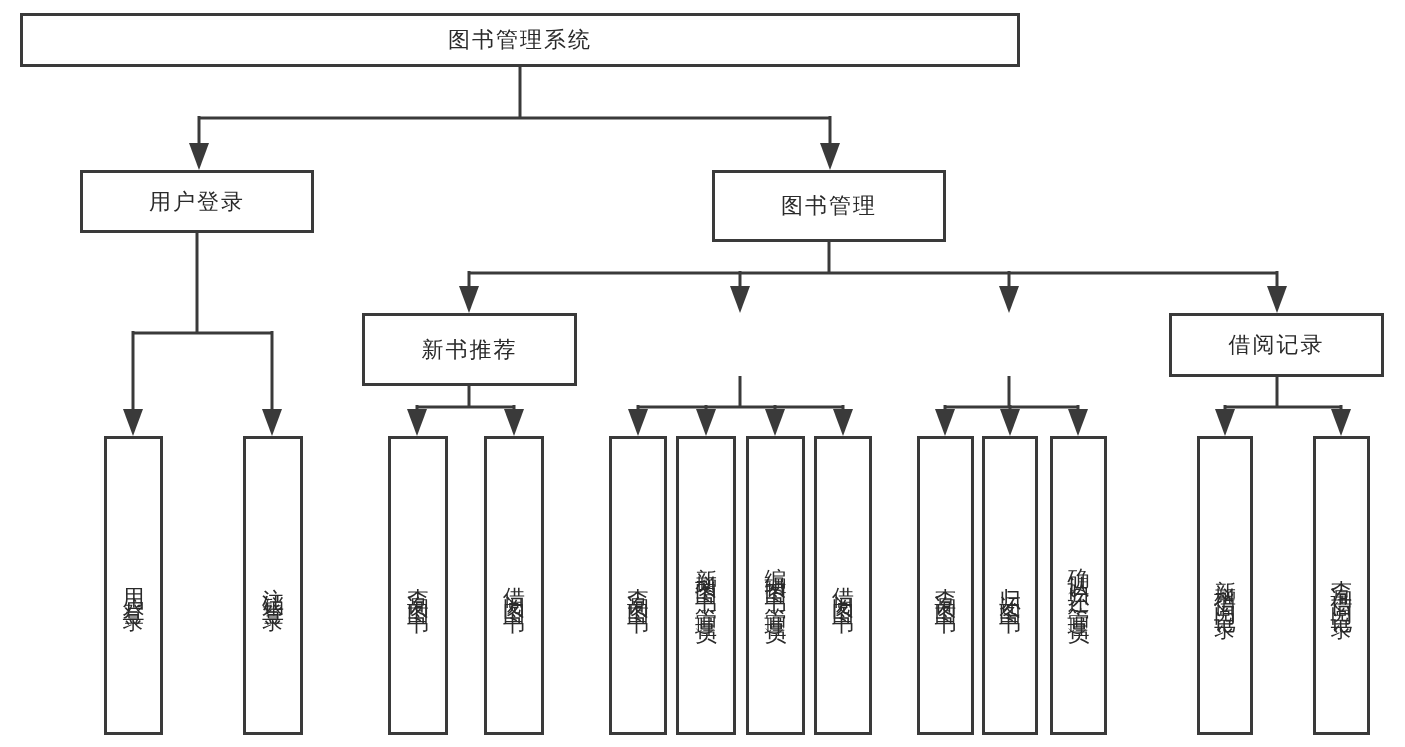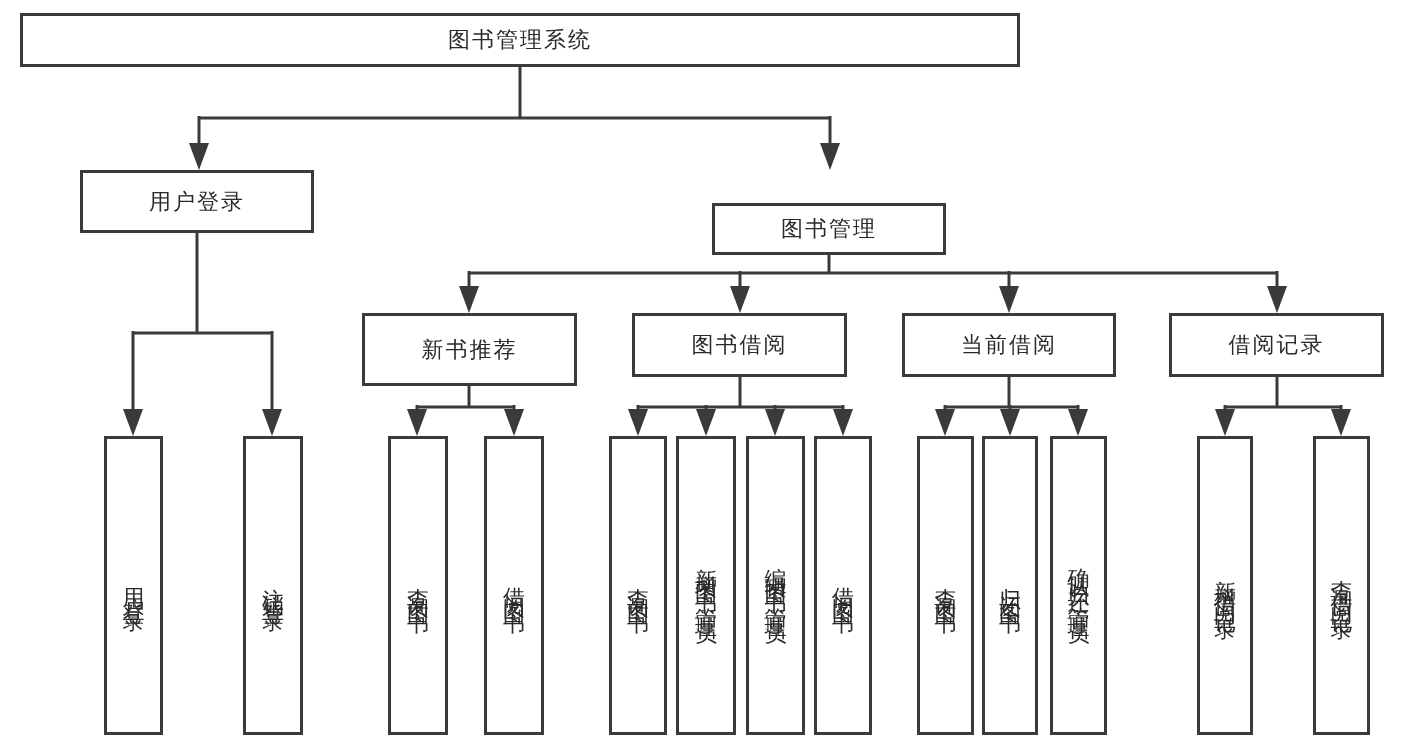--- a/index.html
+++ b/index.html
@@ -113,32 +113,26 @@
       <polygon points="1331,409 1351,409 1341,436" fill="#3a3a3a"></polygon>
     </svg>
 
   <div class="node h-node" style="left:20px; top:13px; width:1000px; height:54px;">
     <span>图书管理系统</span>
   </div>
 
   <div class="node h-node" style="left:80px; top:170px; width:234px; height:63px;">
     <span>用户登录</span>
   </div>
-  <div class="node h-node" style="left:712px; top:170px; width:234px; height:52px;margin-top:33px;">
+  <div class="node h-node" style="left:712px; top:170px; width:234px; height:72px;">
     <span>图书管理</span>
   </div>
 
   <div class="node h-node" style="left:362px; top:313px; width:215px; height:73px;">
     <span>新书推荐</span>
-  </div>
-  <div class="node h-node" style="left:632px; top:313px; width:215px; height:64px;">
-    <span>图书借阅</span>
-  </div>
-  <div class="node h-node" style="left:902px; top:313px; width:214px; height:64px;">
-    <span>当前借阅</span>
   </div>
   <div class="node h-node" style="left:1169px; top:313px; width:215px; height:64px;">
     <span>借阅记录</span>
   </div>
 
   <div class="node v-node" style="left:104px; top:436px; width:59px; height:299px;">
     <span>用户登录</span>
   </div>
   <div class="node v-node" style="left:243px; top:436px; width:60px; height:299px;">
     <span>注销登录</span>

